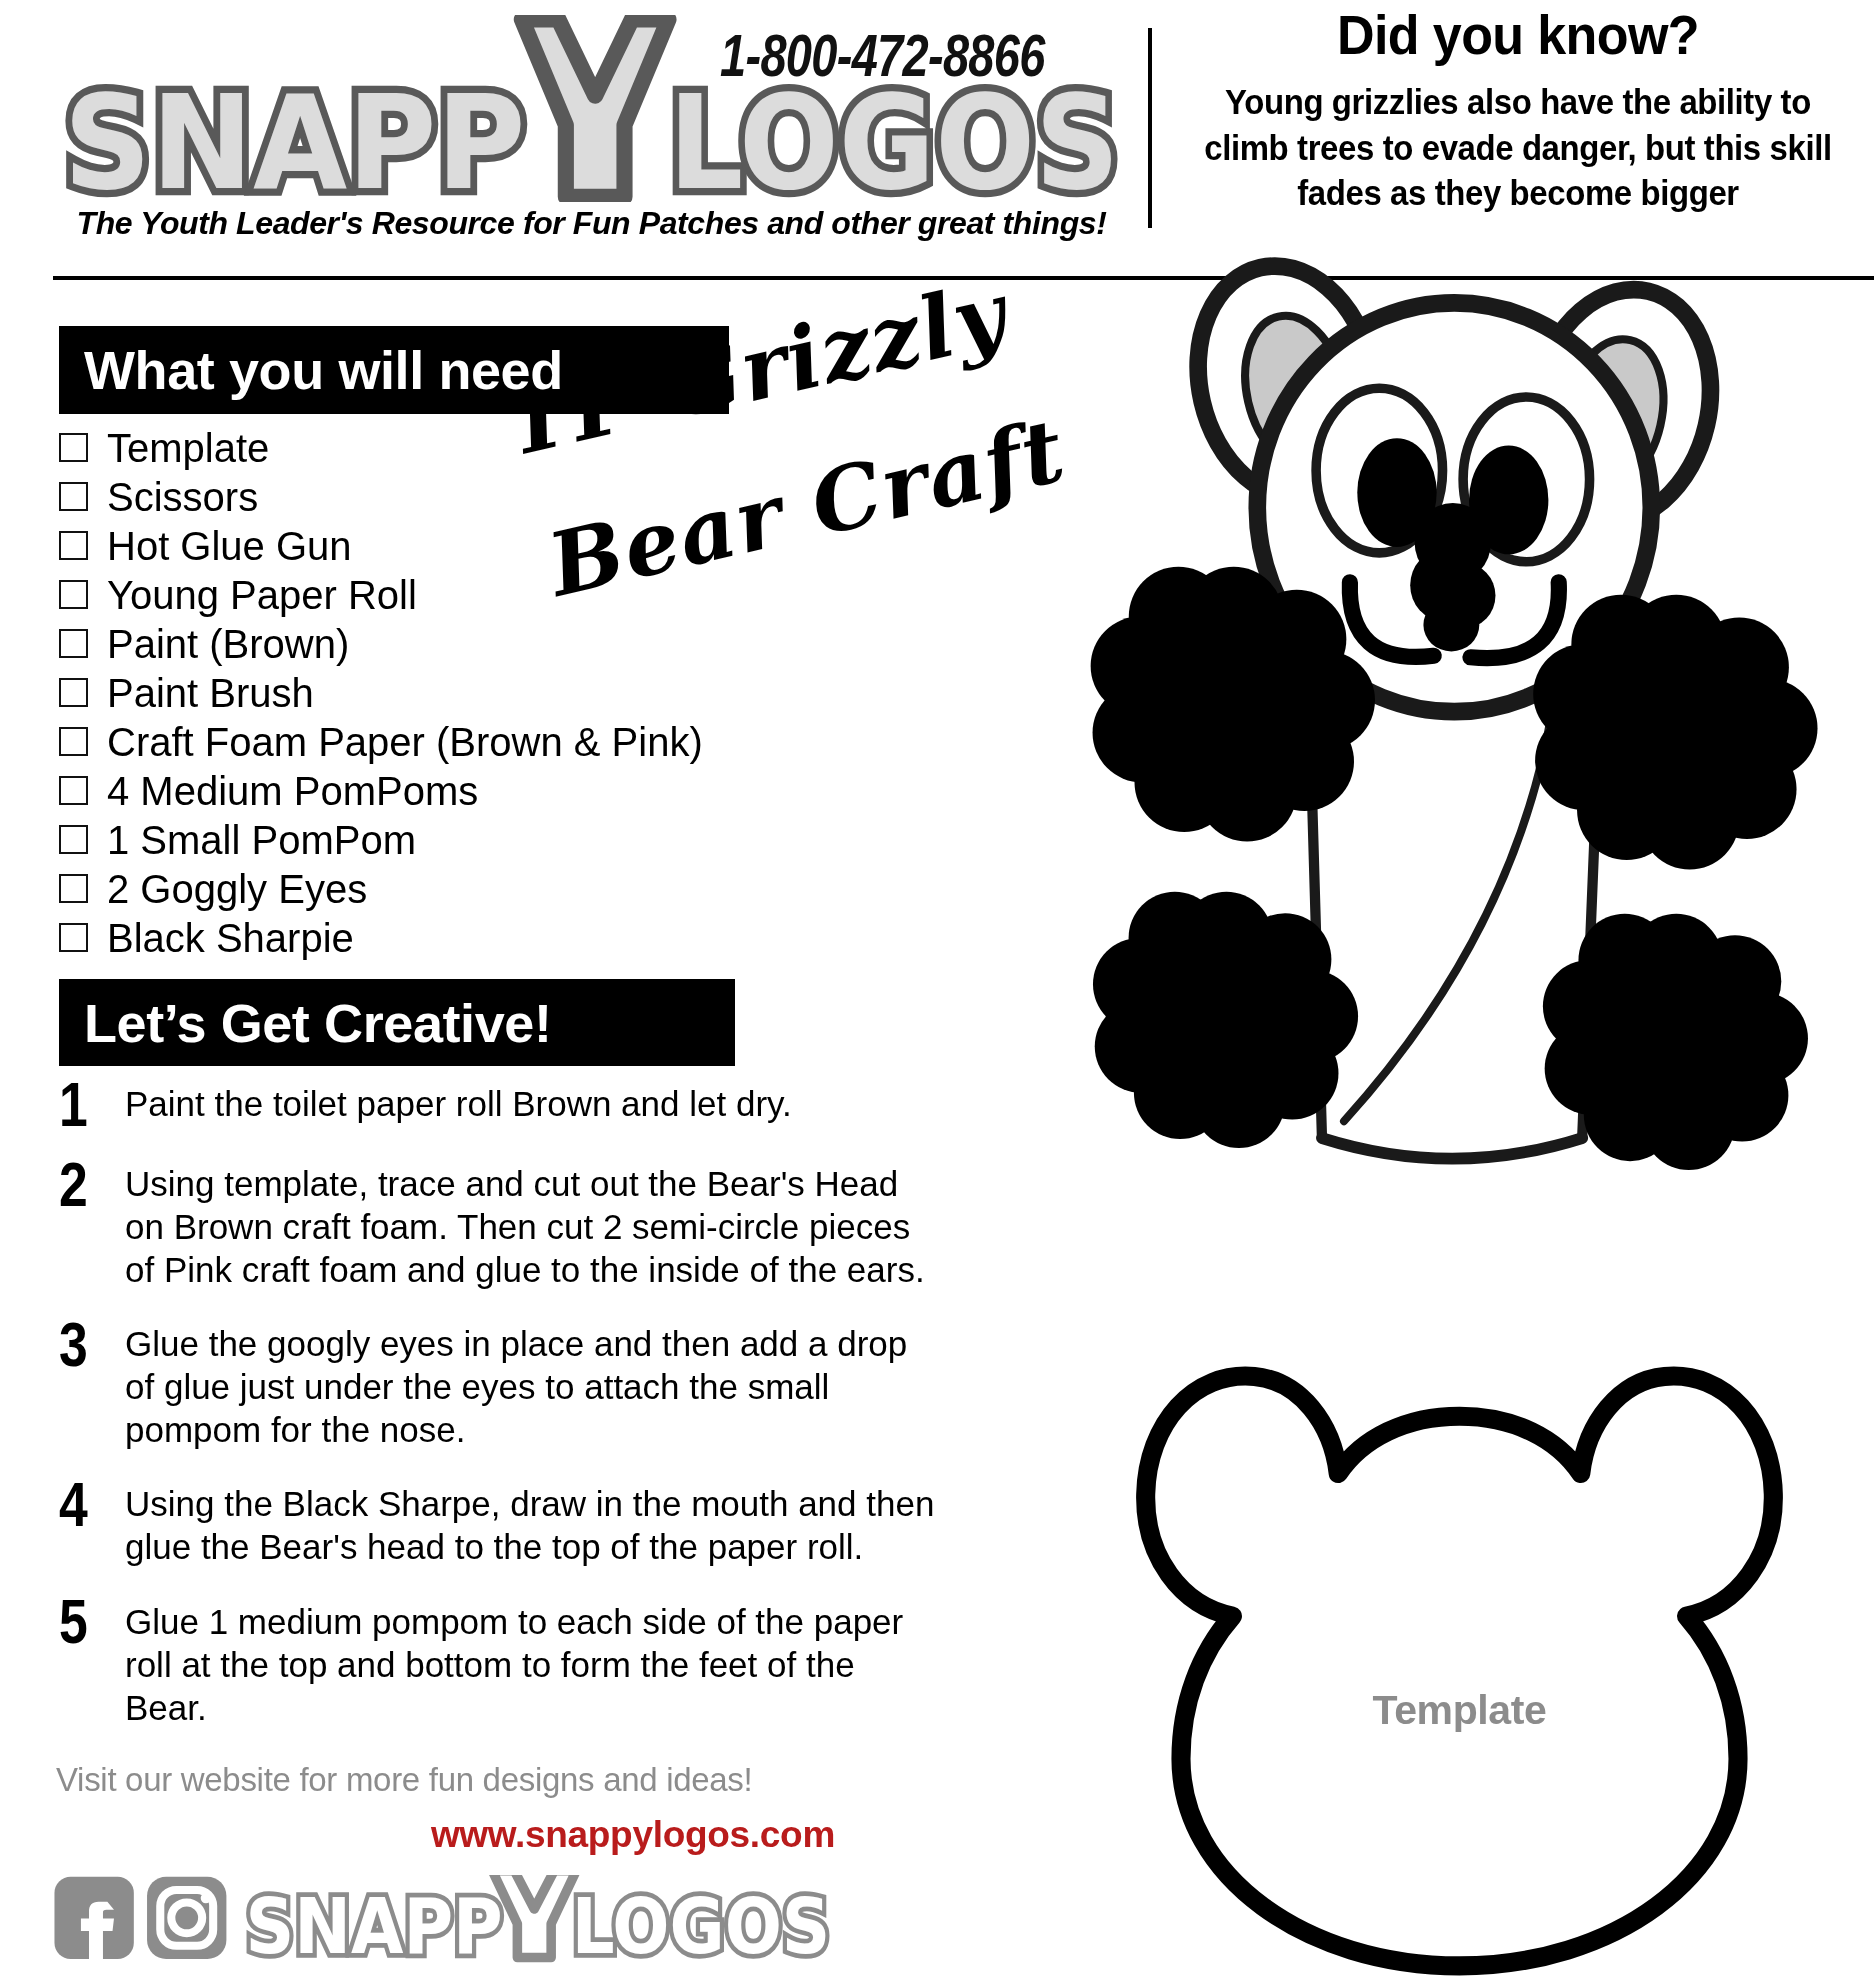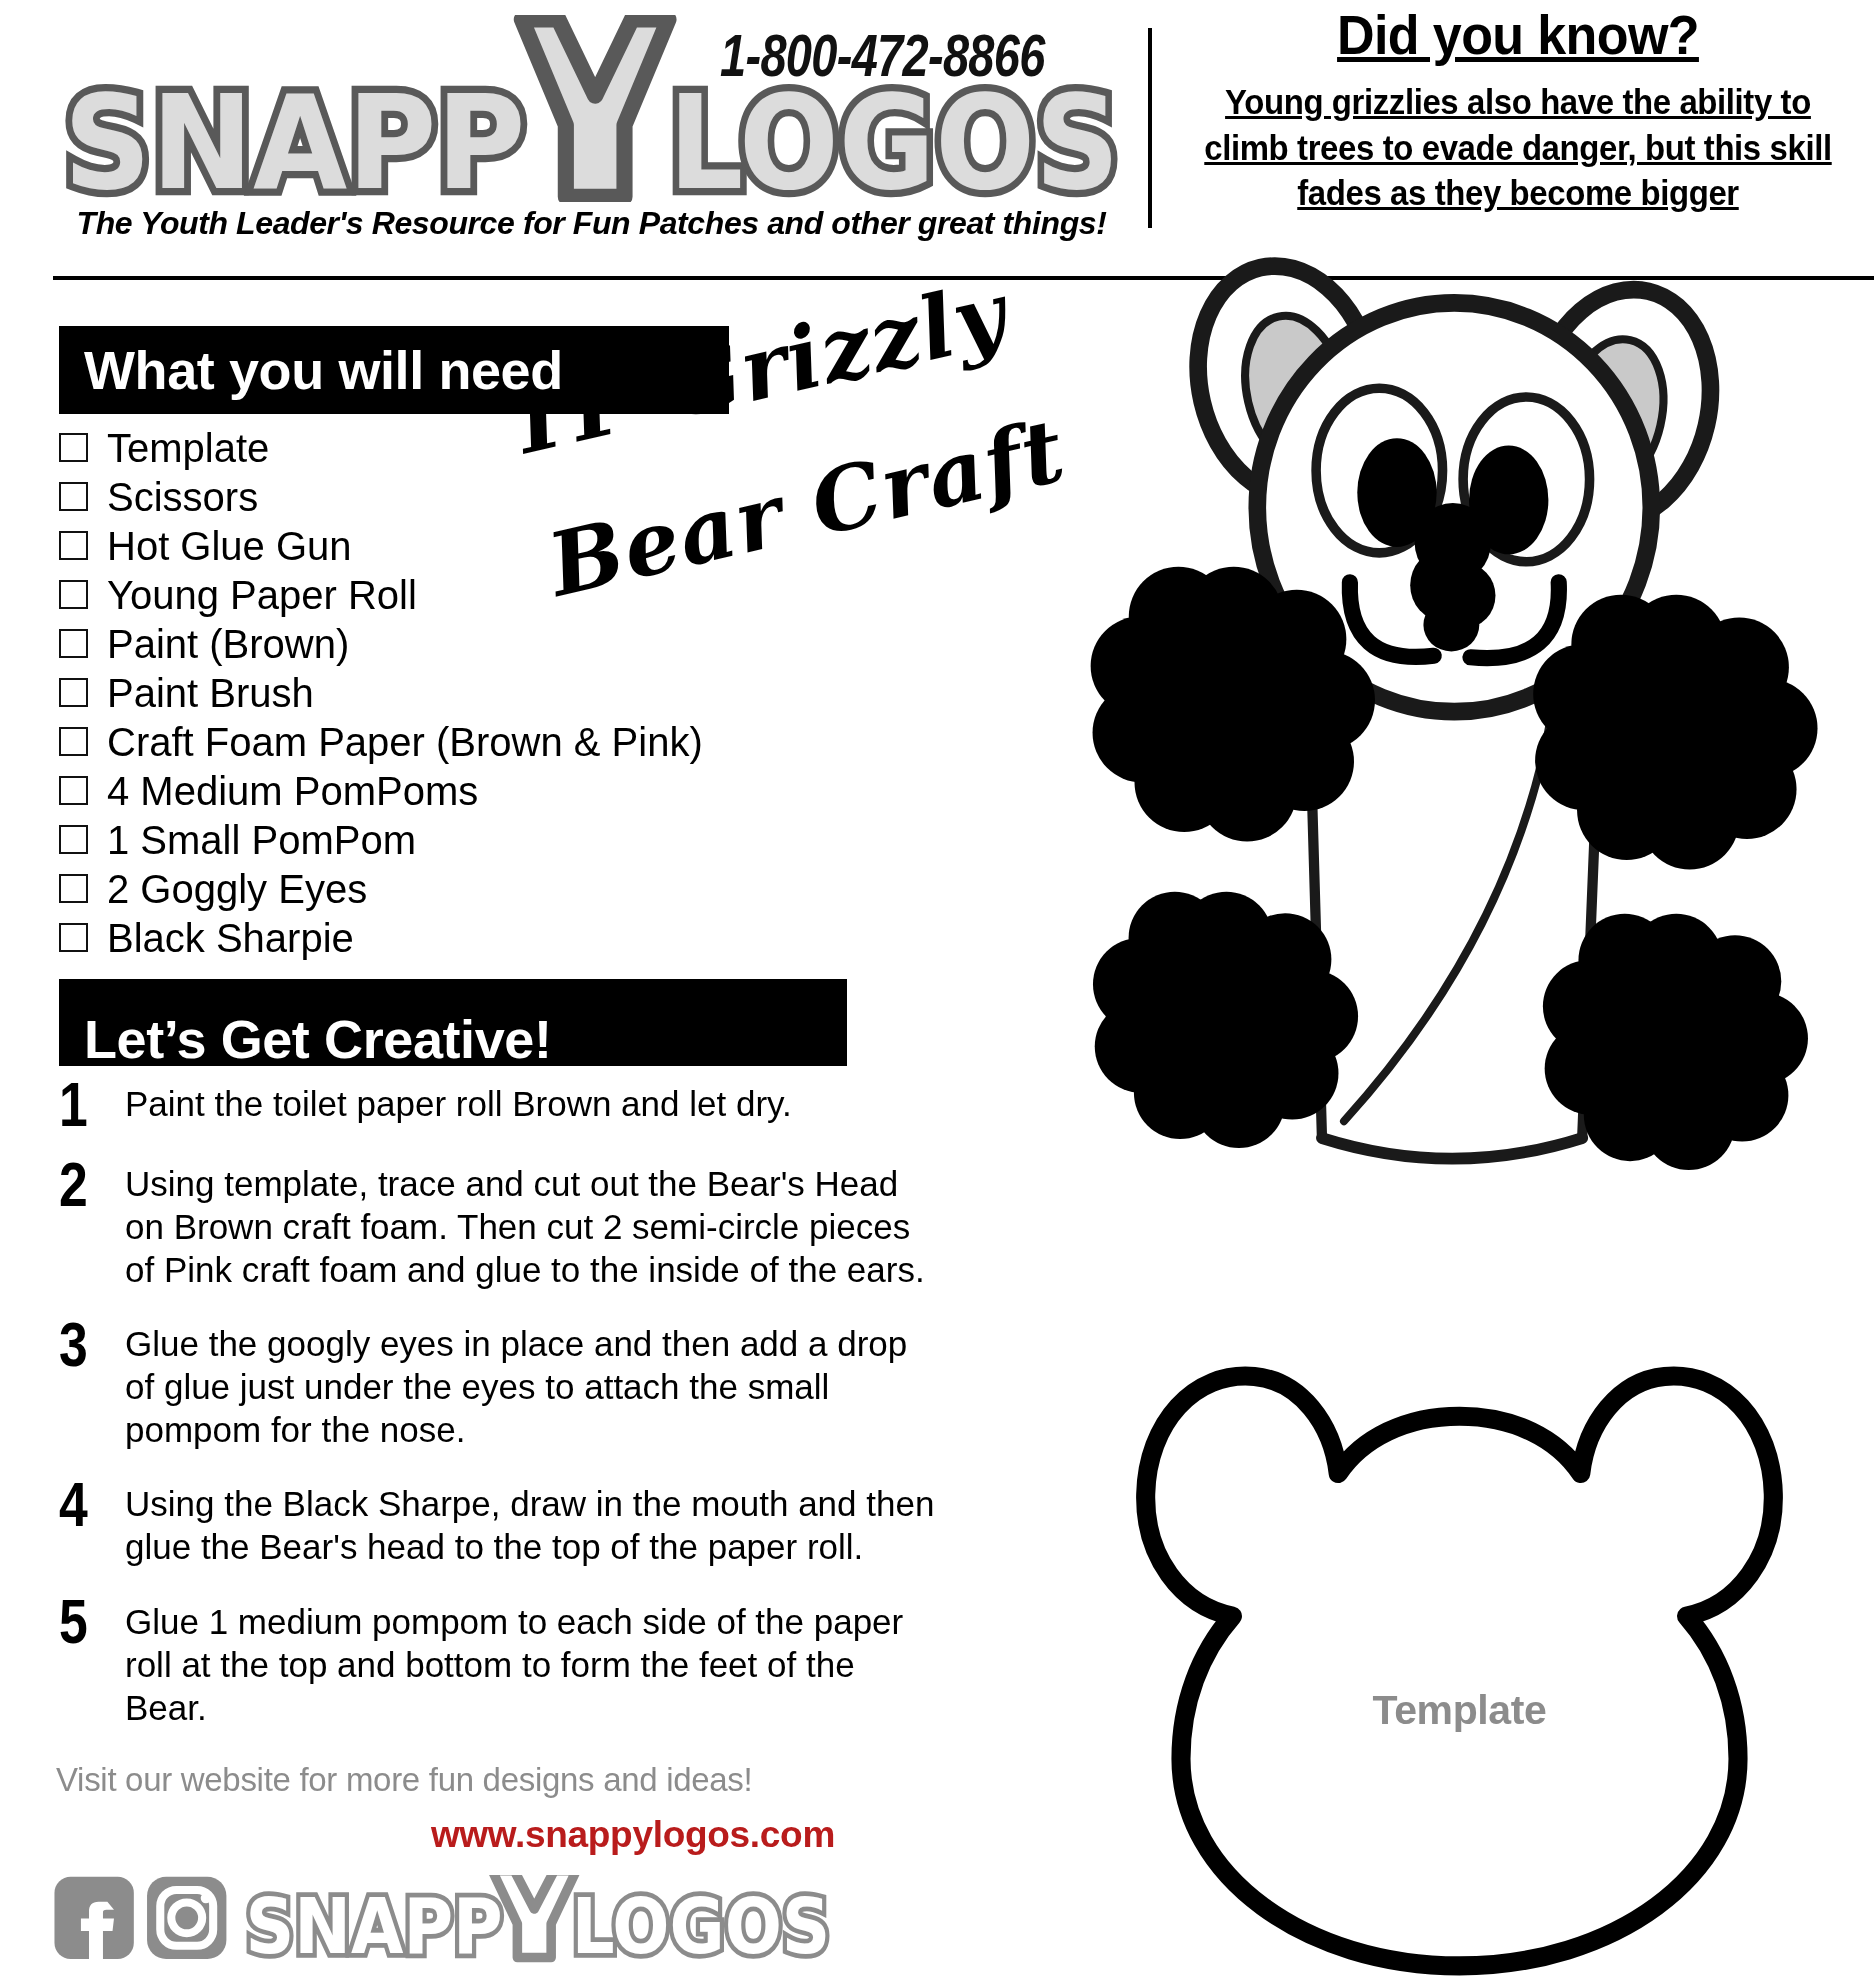--- a/index.html
+++ b/index.html
@@ -65,21 +65,20 @@
     position: absolute;
     left: 1148px; top: 28px;
     width: 3.7px; height: 200px;
     background: #000;
   }
 
   #dyk-block {
     position: absolute;
     left: 1176px; top: 7.4px;
     width: 684px;
-    text-decoration: underline;
   }
   #dyk-title {
     text-align: center;
     font-size: 56px;
     font-weight: bold;
     letter-spacing: -0.7px;
     line-height: 1.0;
     color: #000;
     transform: scaleX(0.93);
   }
@@ -143,21 +142,21 @@
   .material-label {
     margin-left: 19px;
     font-size: 40px;
     line-height: 1;
     color: #000;
     white-space: nowrap;
   }
 
   #steps-bar {
     left: 59px; top: 979px;
-    width: 788px; height: 87px; align-items: flex-end;
+    width: 676px; height: 87px;
   }
 
   #steps-list {
     position: absolute;
     left: 59px; top: 1082px;
     width: 882px;
   }
   .step-row {
     display: flex;
     align-items: flex-start;

